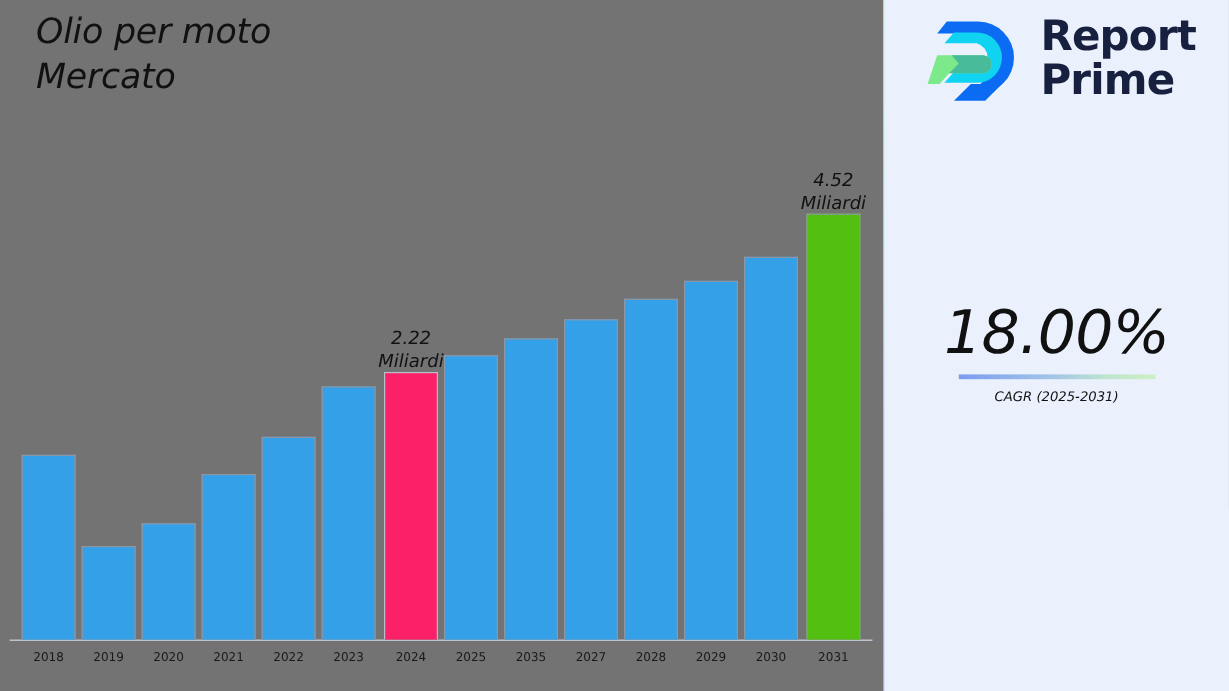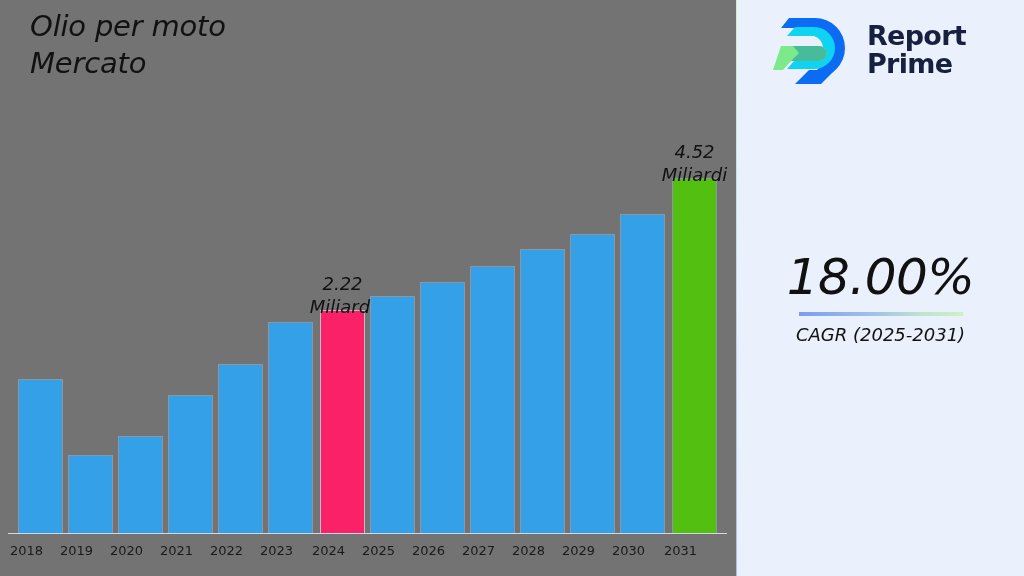--- a/index.html
+++ b/index.html
@@ -67,33 +67,33 @@
     border: 1px solid #8d96a3;
     border-bottom: none;
   }
   .bar.blue  { background: #34a0e8; }
   .bar.pink  { background: #fb2168; border-color: #b7bfc9; }
   .bar.green { background: #53bf11; border-color: #8d96a3; }
 
   .bar-label {
     position: absolute;
     text-align: center;
-    font-size: 18px;
+    font-size: 15px;
     font-style: italic;
     color: #111;
     line-height: 1.25;
     white-space: pre-line;
     font-family: "DejaVu Sans", sans-serif;
   }
 
   .tick-label {
     position: absolute;
     top: 543px;
-    text-align: left;
-    font-size: 13px;
+    text-align: center;
+    font-size: 10px;
     color: #1a1a1a;
     font-family: "DejaVu Sans", sans-serif;
   }
 
   
   #divider {
     position: absolute;
     left: 736px;
     top: 0;
     width: 4px;
@@ -112,21 +112,21 @@
   #logo {
     position: absolute;
     left: 32px;
     top: 10px;
     display: flex;
     align-items: center;
     gap: 12px;
   }
   #logo-mark { width: 86px; height: 80px; display: block; }
   #logo-words {
-    font-size: 27px;
+    font-size: 35px;
     font-weight: bold;
     line-height: 1.02;
     color: #17203f;
     letter-spacing: -0.7px;
     white-space: pre-line;
     font-family: "DejaVu Sans", sans-serif;
   }
 
   #cagr-block {
     position: absolute;
@@ -143,21 +143,21 @@
     letter-spacing: -0.5px;
     font-family: "DejaVu Sans", sans-serif;
   }
   #cagr-rule {
     width: 164px;
     height: 4px;
     margin: 10px auto 8px auto;
     background: linear-gradient(to right, #7d9cf0 0%, #9fc2e8 45%, #bfe4cf 75%, #cdf0c4 100%);
   }
   #cagr-caption {
-    font-size: 18px;
+    font-size: 11px;
     font-style: italic;
     color: #111111;
     font-family: "DejaVu Sans", sans-serif;
   }
 </style>
 </head>
 <body>
 
 <div id="root">
 
@@ -181,21 +181,21 @@
         <div class="tick-label" style="left: 210px; width: 61px;">2022</div>
         <div class="bar blue" style="left: 268px; top: 322px; width: 45px; height: 211px;"></div>
         <div class="tick-label" style="left: 260px; width: 61px;">2023</div>
         <div class="bar pink" style="left: 320px; top: 310px; width: 45px; height: 223px;"></div>
         <div class="tick-label" style="left: 312px; width: 61px;">2024</div>
         <div class="bar-label" style="left: 294px; width: 97px; top: 273px;">2.22
 Miliardi</div>
         <div class="bar blue" style="left: 370px; top: 296px; width: 45px; height: 237px;"></div>
         <div class="tick-label" style="left: 362px; width: 61px;">2025</div>
         <div class="bar blue" style="left: 420px; top: 282px; width: 45px; height: 251px;"></div>
-        <div class="tick-label" style="left: 412px; width: 61px;">2026</div>
+        <div class="tick-label" style="left: 412px; width: 61px;">2035</div>
         <div class="bar blue" style="left: 470px; top: 266px; width: 45px; height: 267px;"></div>
         <div class="tick-label" style="left: 462px; width: 61px;">2027</div>
         <div class="bar blue" style="left: 520px; top: 249px; width: 45px; height: 284px;"></div>
         <div class="tick-label" style="left: 512px; width: 61px;">2028</div>
         <div class="bar blue" style="left: 570px; top: 234px; width: 45px; height: 299px;"></div>
         <div class="tick-label" style="left: 562px; width: 61px;">2029</div>
         <div class="bar blue" style="left: 620px; top: 214px; width: 45px; height: 319px;"></div>
         <div class="tick-label" style="left: 612px; width: 61px;">2030</div>
         <div class="bar green" style="left: 672px; top: 178px; width: 45px; height: 355px;"></div>
         <div class="tick-label" style="left: 664px; width: 61px;">2031</div>

